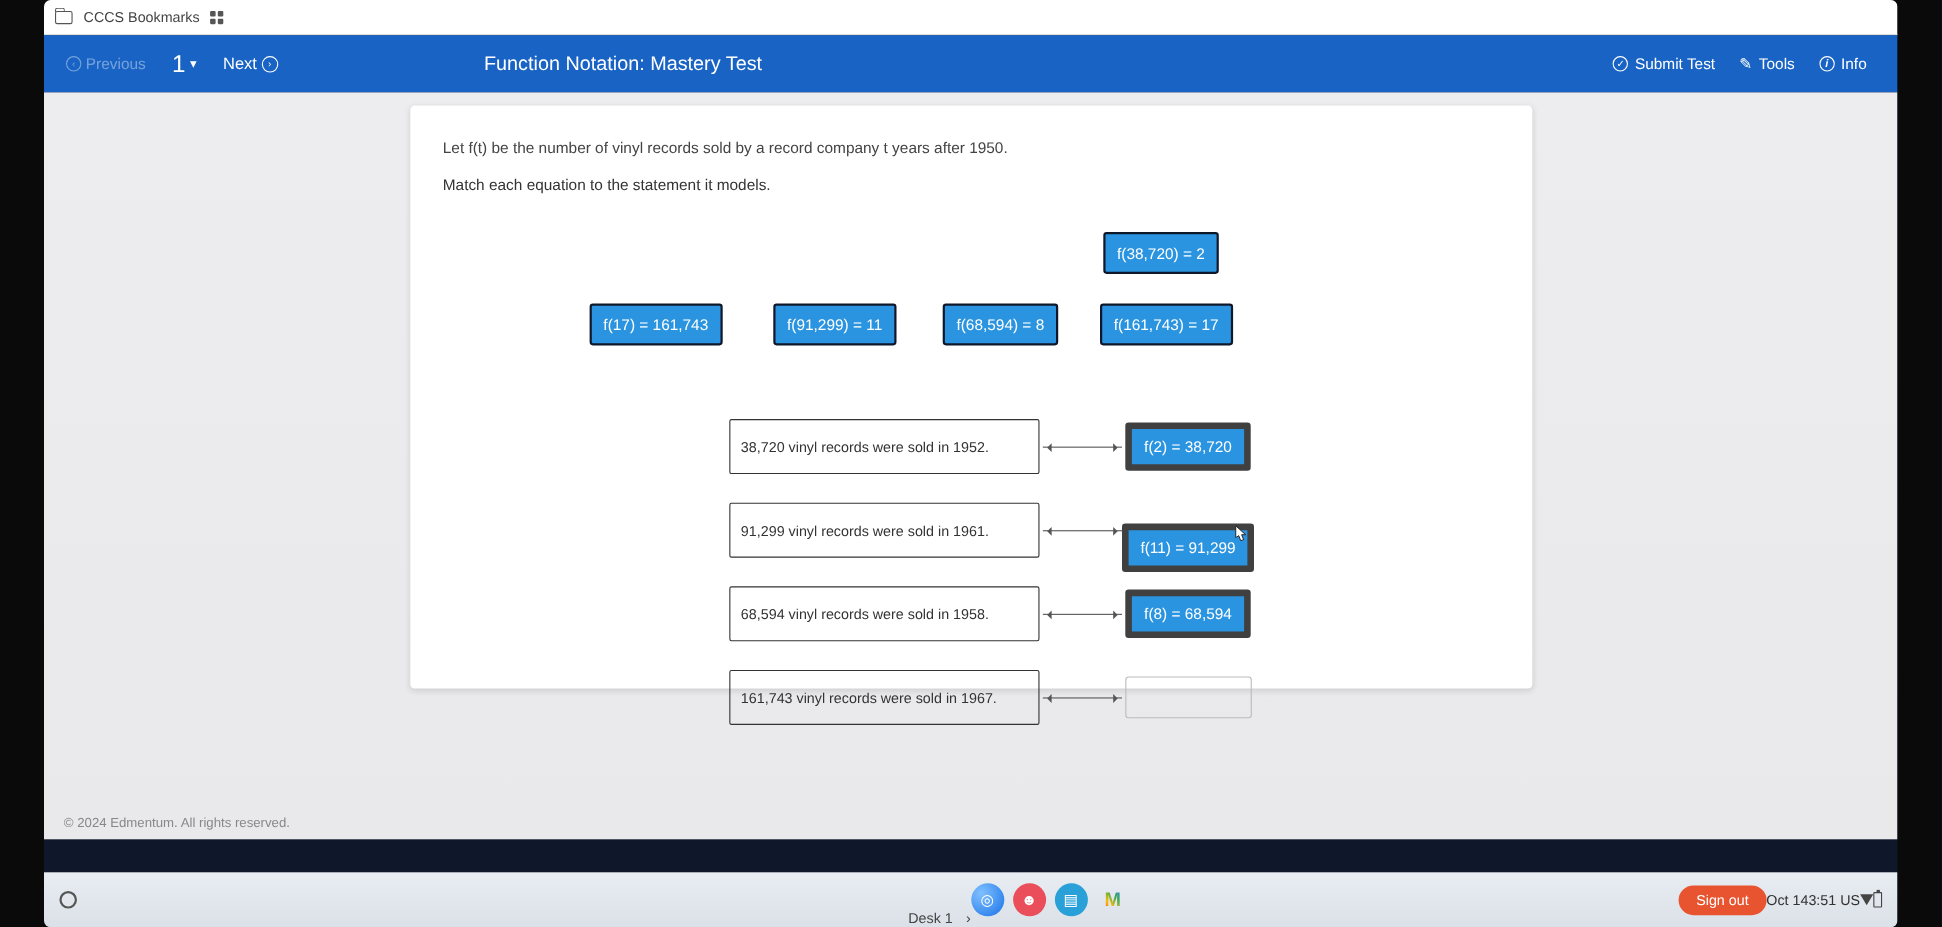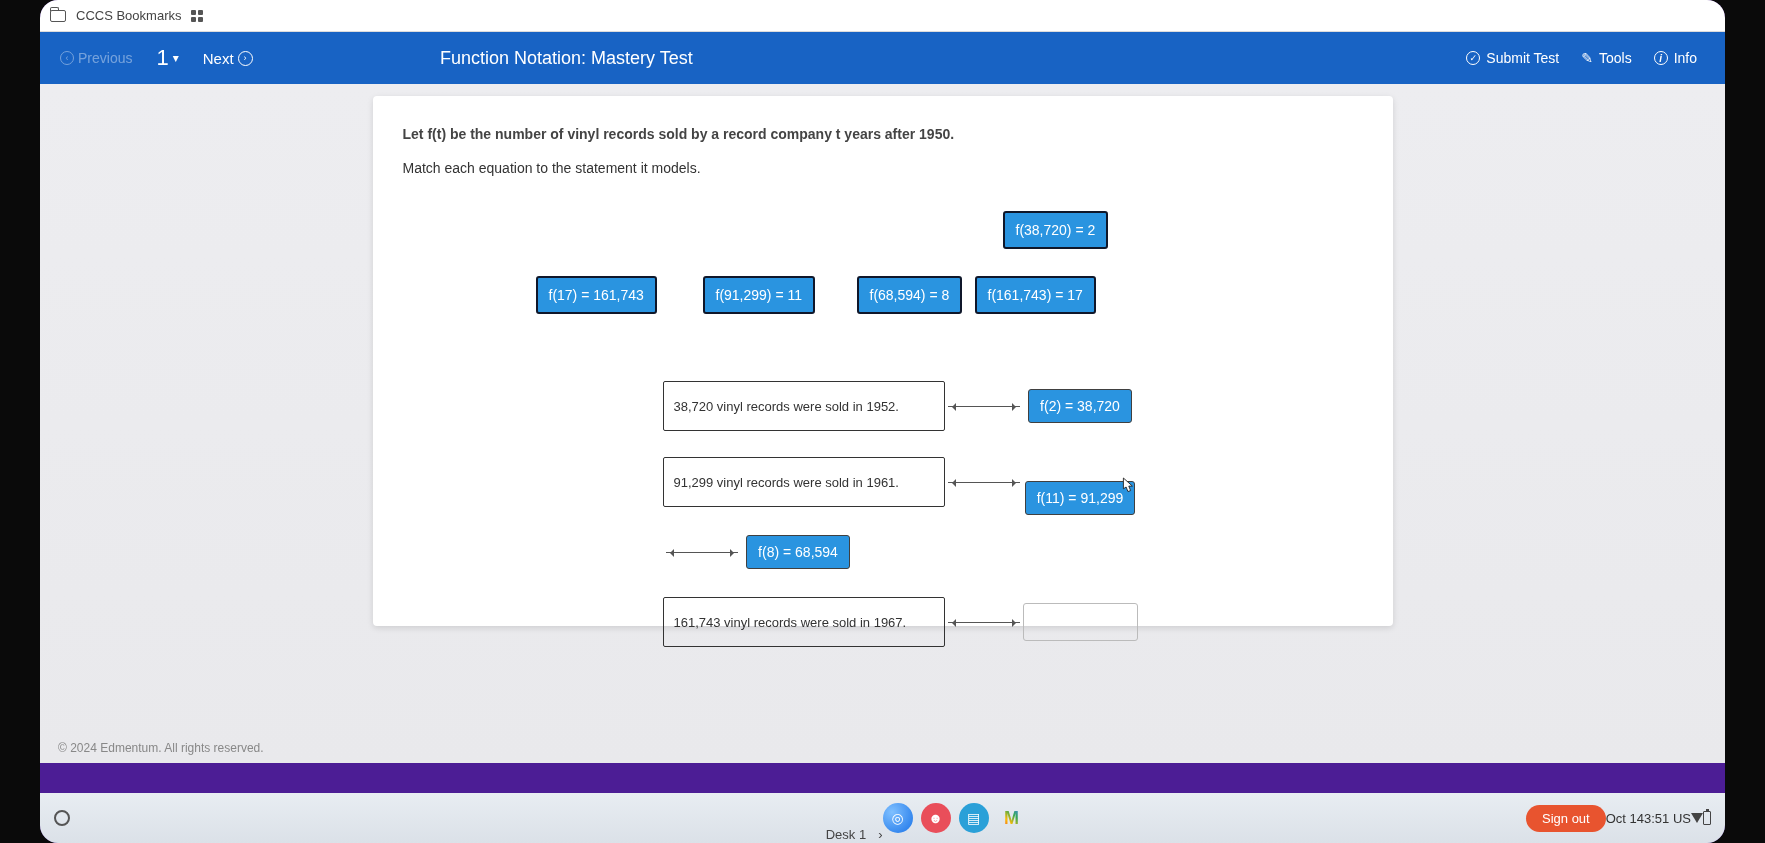--- a/index.html
+++ b/index.html
@@ -1,51 +1,51 @@
 <!DOCTYPE html>
 <html><head>
 <meta charset="utf-8">
 <style>
   * { margin: 0; padding: 0; box-sizing: border-box; font-family: Arial, Helvetica, sans-serif; }
   body { background: #0a0a0a; width: 1765px; height: 843px; overflow: hidden; }
-  .device-frame { position: absolute; left: 40px; top: 0; right: 40px; bottom: 0; background: #4c1d95; border-radius: 18px; overflow: hidden; }
+  .device-frame { position: absolute; left: 40px; top: 0; right: 40px; bottom: 0; background: #0f172a; border-radius: 6px; overflow: hidden; }
   .bookmarks-bar { height: 32px; background: #fff; display: flex; align-items: center; padding: 0 10px; border-bottom: 1px solid #dcdcdc; font-size: 13px; color: #444; gap: 10px; }
   .folder-icon { width: 16px; height: 12px; border: 1.5px solid #555; border-radius: 2px; position: relative; display: inline-block; }
   .folder-icon::before { content: ""; position: absolute; top: -4px; left: -1.5px; width: 7px; height: 3px; border: 1.5px solid #555; border-bottom: none; border-radius: 2px 2px 0 0; }
   .apps-grid { display: grid; grid-template-columns: repeat(2, 5px); grid-template-rows: repeat(2, 5px); gap: 2px; }
   .apps-grid span { background: #555; border-radius: 1px; }
   .nav-bar { height: 52px; background: #1863c4; display: flex; align-items: center; color: #fff; font-size: 15px; }
   .nav-left { display: flex; align-items: center; width: 380px; padding-left: 20px; gap: 24px; }
   .prev-link { opacity: .4; font-size: 14px; cursor: default; display:flex; align-items:center; gap:4px;}
   .prev-circle { width:14px; height:14px; border:1.5px solid #fff; border-radius:50%; display:inline-flex; align-items:center; justify-content:center; font-size:9px;}
   .page-num { font-size: 22px; font-weight: 400; display: flex; align-items: center; gap: 4px; }
   .page-num .chev { font-size: 12px; }
   .next-link { color: #fff; font-size: 15px; display: flex; align-items: center; gap: 4px; cursor: pointer; }
   .next-circle { width: 15px; height: 15px; border: 1.5px solid #fff; border-radius: 50%; display: inline-flex; align-items: center; justify-content: center; font-size: 9px; }
   .title { font-size: 18px; font-weight: 400; flex: 0 0 auto; margin-left: 20px;}
   .nav-right { margin-left: auto; display: flex; align-items: center; gap: 22px; padding-right: 28px; font-size: 14px; }
   .nav-right .btn { display: flex; align-items: center; gap: 6px; cursor: pointer; }
   .submit-icon { width:14px; height:14px; border:1.5px solid #fff; border-radius:50%; display:inline-flex; align-items:center; justify-content:center; font-size:9px;}
   .info-icon{ width:14px;height:14px;border:1.5px solid #fff;border-radius:50%;display:inline-flex;align-items:center;justify-content:center;font-size:10px;font-weight:bold;font-style:italic;}
   .workspace { position: absolute; left: 0; right: 0; top: 84px; bottom: 80px; background: linear-gradient(#ededf0,#e9e9ec); display:flex; justify-content:center;}
   .card { width: 1020px; background: #fff; border-radius: 4px; box-shadow: 0 2px 6px rgba(0,0,0,0.12); padding: 30px 30px 30px 30px; margin-top:12px; height: 530px; position:relative; font-size:14px; color:#333;}
-  .prompt1 { font-size: 14px; color:#444;font-weight:bold; }
+  .prompt1 { font-size: 14px; color:#444; }
   .prompt2 { font-size: 14px; color:#333; margin-top:18px; }
   .tiles-region { position: relative; margin-top: 40px; }
   .tile { background: #2a94e0; color: #fff; font-size: 14px; padding: 9px 11px; border-radius: 3px; border: 2px solid #0f172a; display: inline-block; font-style: italic; white-space: nowrap; position: absolute; cursor: grab; }
   .tile span { font-style: normal; }
   .match-section { position:absolute; top: 165px; left: 260px; display:flex; flex-direction:column; gap:26px;}
   .match-row { display:flex; align-items:center; gap: 0;}
   .stmt-box { width: 282px; height: 50px; border:1px solid #333; border-radius:2px; display:flex; align-items:center; padding:0 10px; font-size:13px; color:#333;}
   .arrow-line { width: 72px; height:1px; background:#555; position:relative; margin:0 3px;}
   .arrow-line::before{content:"";position:absolute;left:0;top:-3px;border:4px solid transparent;border-right-color:#555;}
   .arrow-line::after{content:"";position:absolute;right:0;top:-3px;border:4px solid transparent;border-left-color:#555;}
   .drop-slot { width:115px; height:38px; border:1px solid #bbb; border-radius:3px; display:flex; align-items:center; justify-content:center;}
   .drop-slot.filled { border:none; padding:0;}
-  .drop-tile { background: #2a94e0; color: #fff; font-size: 14px; padding: 8px 11px; border-radius: 3px; border:1px solid #404040; font-style: italic; white-space: nowrap; cursor:grab;text-align:center;}
+  .drop-tile { background: #2a94e0; color: #fff; font-size: 14px; padding: 8px 11px; border-radius: 3px; border:6px solid #404040; font-style: italic; white-space: nowrap; cursor:grab;text-align:center;}
   .drop-tile span{font-style:normal;}
   .cursor-img { position:absolute; width:18px; height:22px; }
   .footer-copy { position:absolute; left: 18px; bottom: 88px; font-size:12px; color:#888;}
   .shelf { position:absolute; left:0; right:0; bottom:0; height:50px; background: linear-gradient(#e8edf2,#dbe1e8); display:flex; align-items:center; padding: 0 14px; font-size:13px; color:#333;}
   .shelf-circle { width:16px; height:16px; border:2px solid #555; border-radius:50%; margin-right:auto;}
   .desk-switch { position:absolute; left: 50%; transform:translateX(-100%); display:flex; align-items:center; gap:12px; color:#444;margin-top:32px;}
   .tray-icons { position:absolute; left:50%; transform:translateX(0%); display:flex; gap:8px; align-items:center;}
   .tray-icon { width:30px; height:30px; border-radius:50%; display:flex; align-items:center; justify-content:center; font-size:14px; color:#fff;}
   .tray-icon.o1{background:radial-gradient(circle at 30% 30%,#7fc0ff,#1a73e8);}
   .tray-icon.o2{background:#e94e5a;}
@@ -118,21 +118,21 @@
         </div>
         <div class="tile" style="top:60px; left:133px;">
           <span>f(17) = 161,743</span>
         </div>
         <div class="tile" style="top:60px; left:300px;">
           <span>f(91,299) = 11</span>
         </div>
         <div class="tile" style="top:60px; left:454px;">
           <span>f(68,594) = 8</span>
         </div>
-        <div class="tile" style="top:60px; left:572px;">
+        <div class="tile" style="top:60px; left:597px;">
           <span>f(161,743) = 17</span>
         </div>
 
         <div class="match-section">
           <div class="match-row">
             <div class="stmt-box">
                 <span>38,720 vinyl records were sold in 1952.</span>
               </div>
             <div class="arrow-line"></div>
             <div class="drop-slot filled">
@@ -146,20 +146,23 @@
             <div class="arrow-line"></div>
             <div class="drop-slot filled">
               <div class="drop-tile" style="position:relative;margin-top:31px;"><span>f(11) = 91,299</span>
                 <svg class="cursor-img" style="right:-2px;top:-6px;" viewBox="0 0 20 24">
                     <path fill="#fff" stroke="#222" stroke-width="1" d="M6 2v12l3-2 2 5 3-1-2-5h4z"></path>
                   </svg>
               </div>
             </div>
           </div>
           <div class="match-row">
+            <div class="stmt-box">
+                <span>68,594 vinyl records were sold in 1958.</span>
+              </div>
             <div class="arrow-line"></div>
             <div class="drop-slot filled">
               <div class="drop-tile"><span>f(8) = 68,594</span></div>
             </div>
           </div>
           <div class="match-row">
             <div class="stmt-box">
                 <span>161,743 vinyl records were sold in 1967.</span>
               </div>
             <div class="arrow-line"></div>

